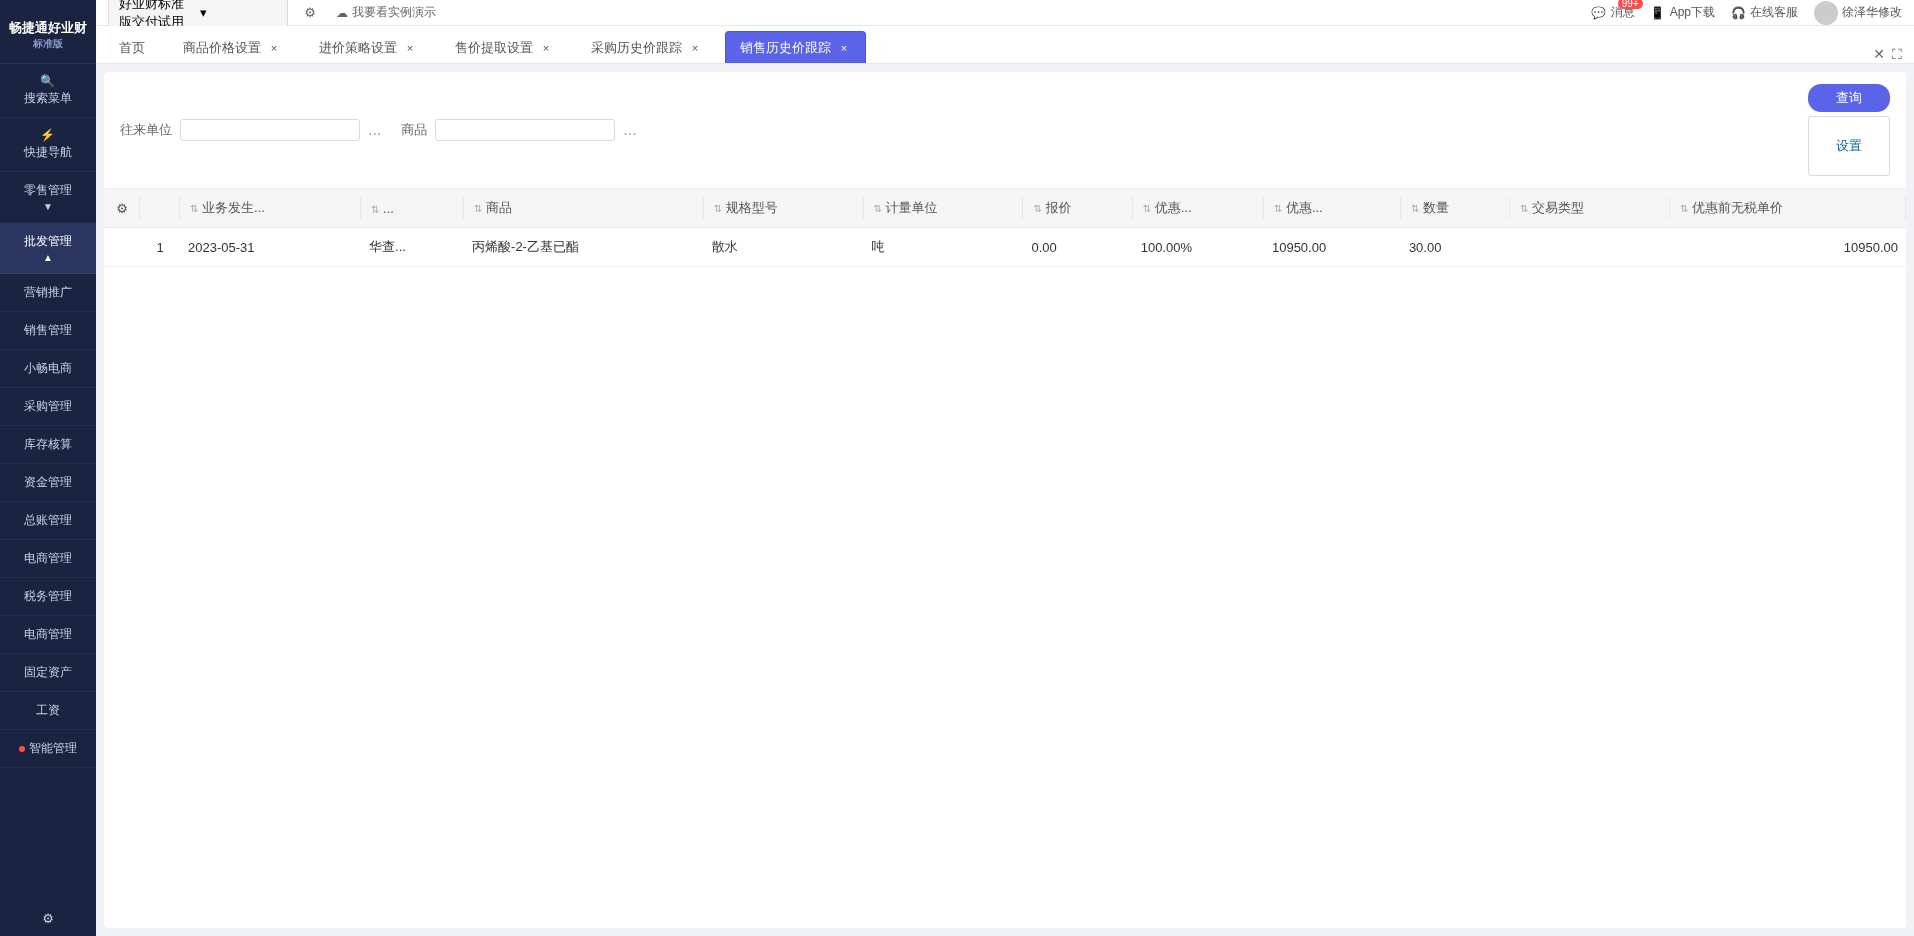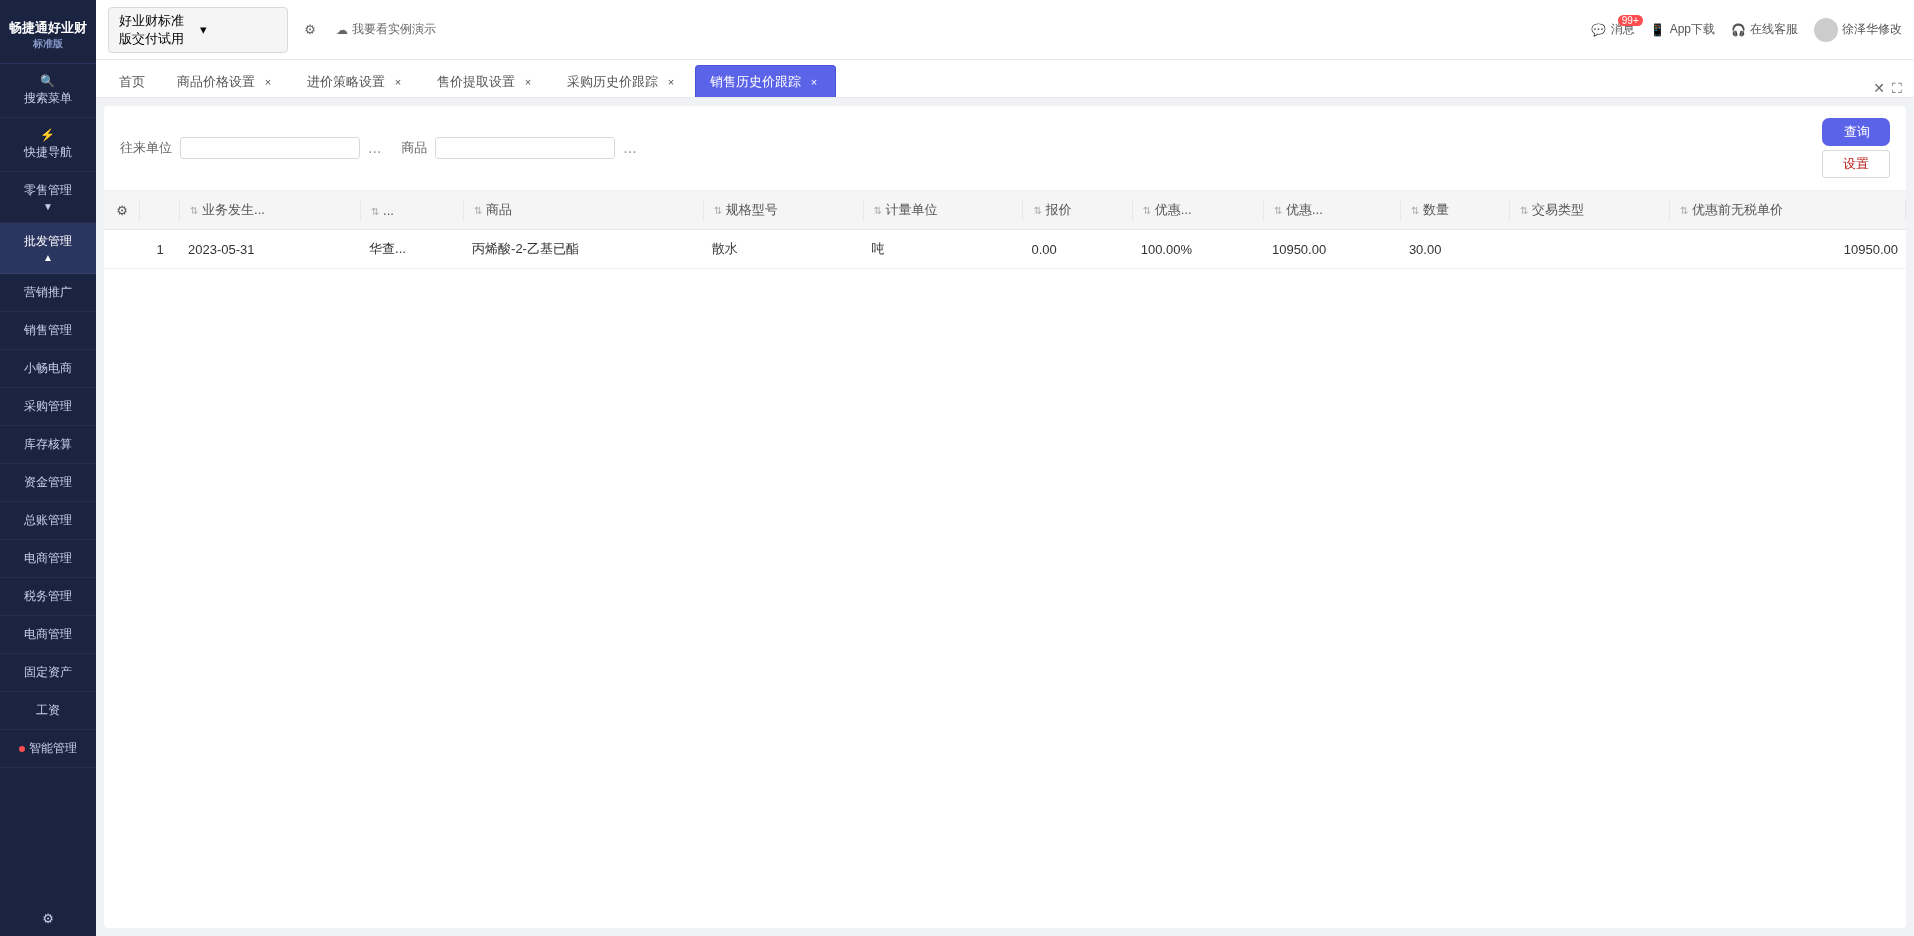--- a/index.html
+++ b/index.html
@@ -53,21 +53,21 @@
       flex: 1;
       display: flex;
       flex-direction: column;
       background: #f0f2f5;
       overflow: hidden;
     }
 
     
     .topbar {
       background: white;
-      height: 60px;
+      height: 26px;
       display: flex;
       align-items: center;
       padding: 0 12px;
       border-bottom: 1px solid #e8e8e8;
       gap: 8px;
     }
     .topbar-module-selector {
       display: flex;
       align-items: center;
       gap: 4px;
@@ -111,21 +111,21 @@
     }
 
     
     .tabbar {
       background: white;
       height: 38px;
       display: flex;
       align-items: flex-end;
       padding: 0 8px;
       border-bottom: 1px solid #e8e8e8;
-      gap: 2px;
+      gap: 8px;
       text-align: right;
     }
     .tab {
       height: 32px;
       padding: 0 14px;
       display: flex;
       align-items: center;
       gap: 6px;
       font-size: 13px;
       cursor: pointer;
@@ -220,27 +220,27 @@
     }
     .filter-dots { color: #999; cursor: pointer; font-size: 16px; }
 
     
     .action-btn-group {
       display: flex; flex-direction: column; gap: 4px;
       margin-left: auto;
     }
     .btn-primary {
       background: #5b63e8; color: white; border: none;
-      border-radius: 7px; padding: 5px 20px;
+      border-radius: 13px; padding: 5px 28px;
       font-size: 13px; cursor: pointer; text-align: right;
     }
     .btn-default {
-      background: white; color: #b91c1c;
+      background: white; color: #0369a1;
       border: 1px solid #d9d9d9; border-radius: 3px;
-      padding: 4px 20px; font-size: 13px; cursor: pointer;
+      padding: 20px 20px; font-size: 13px; cursor: pointer;
     }
 
     
     .table-container {
       flex: 1; overflow: auto;
     }
     table {
       width: 100%; border-collapse: collapse; font-size: 13px;
     }
     thead tr {

